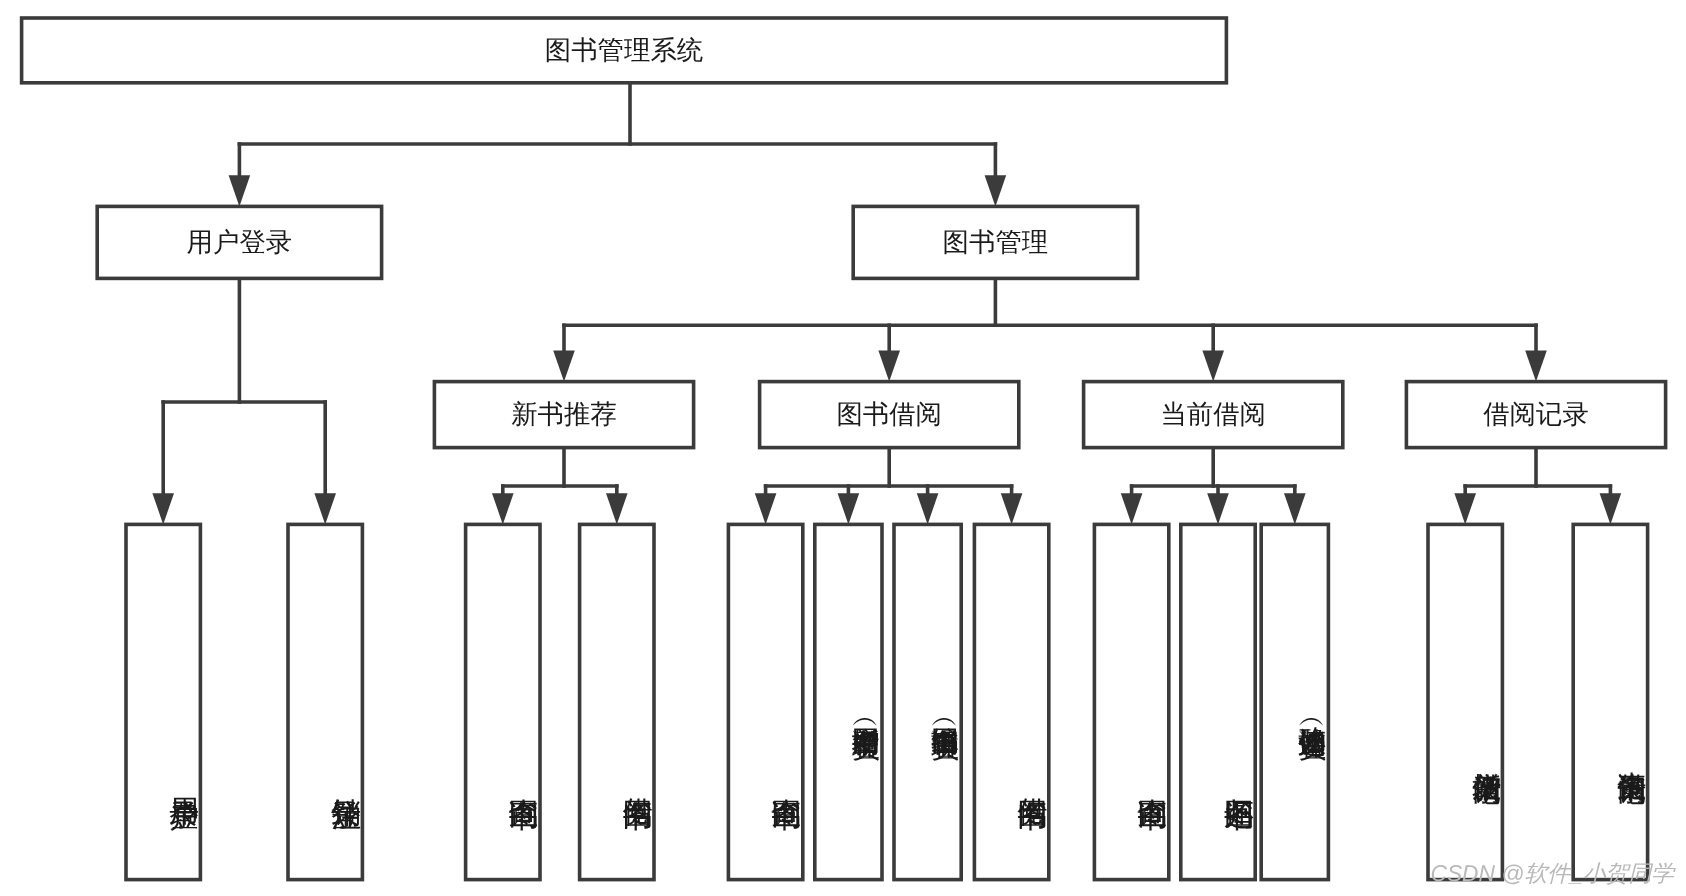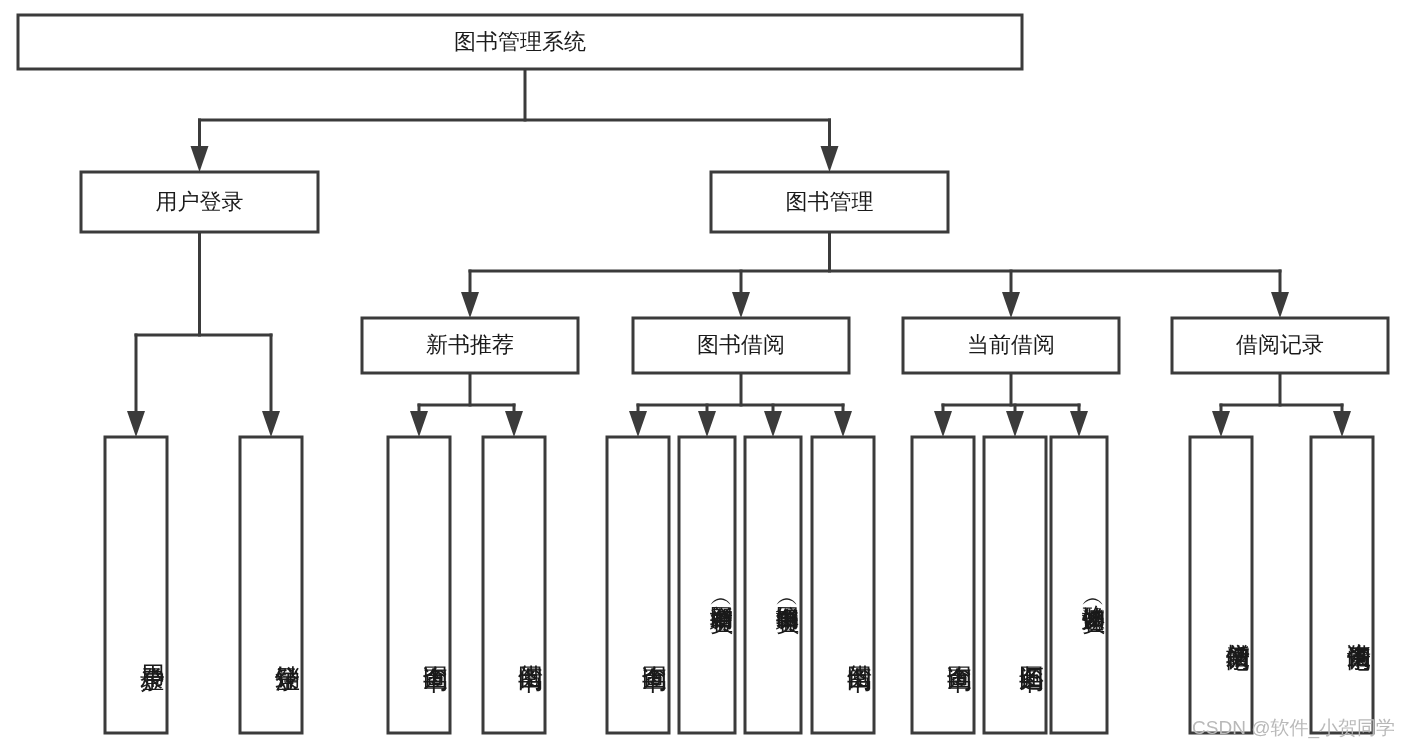--- a/index.html
+++ b/index.html
@@ -64,20 +64,21 @@
     pointer-events: none;
   }
   .watermark {
     position: absolute;
     right: 10px;
     bottom: 6px;
     font-family: "Liberation Sans", "DejaVu Sans", sans-serif;
     font-size: 19px;
     color: #b9b9b9;
     white-space: nowrap;
+    font-style: italic;
   }
 </style>
 </head>
 <body>
 
 <div id="diagram-root">
 
   <svg id="flow-svg" viewBox="0 0 1405 747">
     <g id="connectors-layer">
         <path d="M525,69 L525,120" class="connector"></path>

